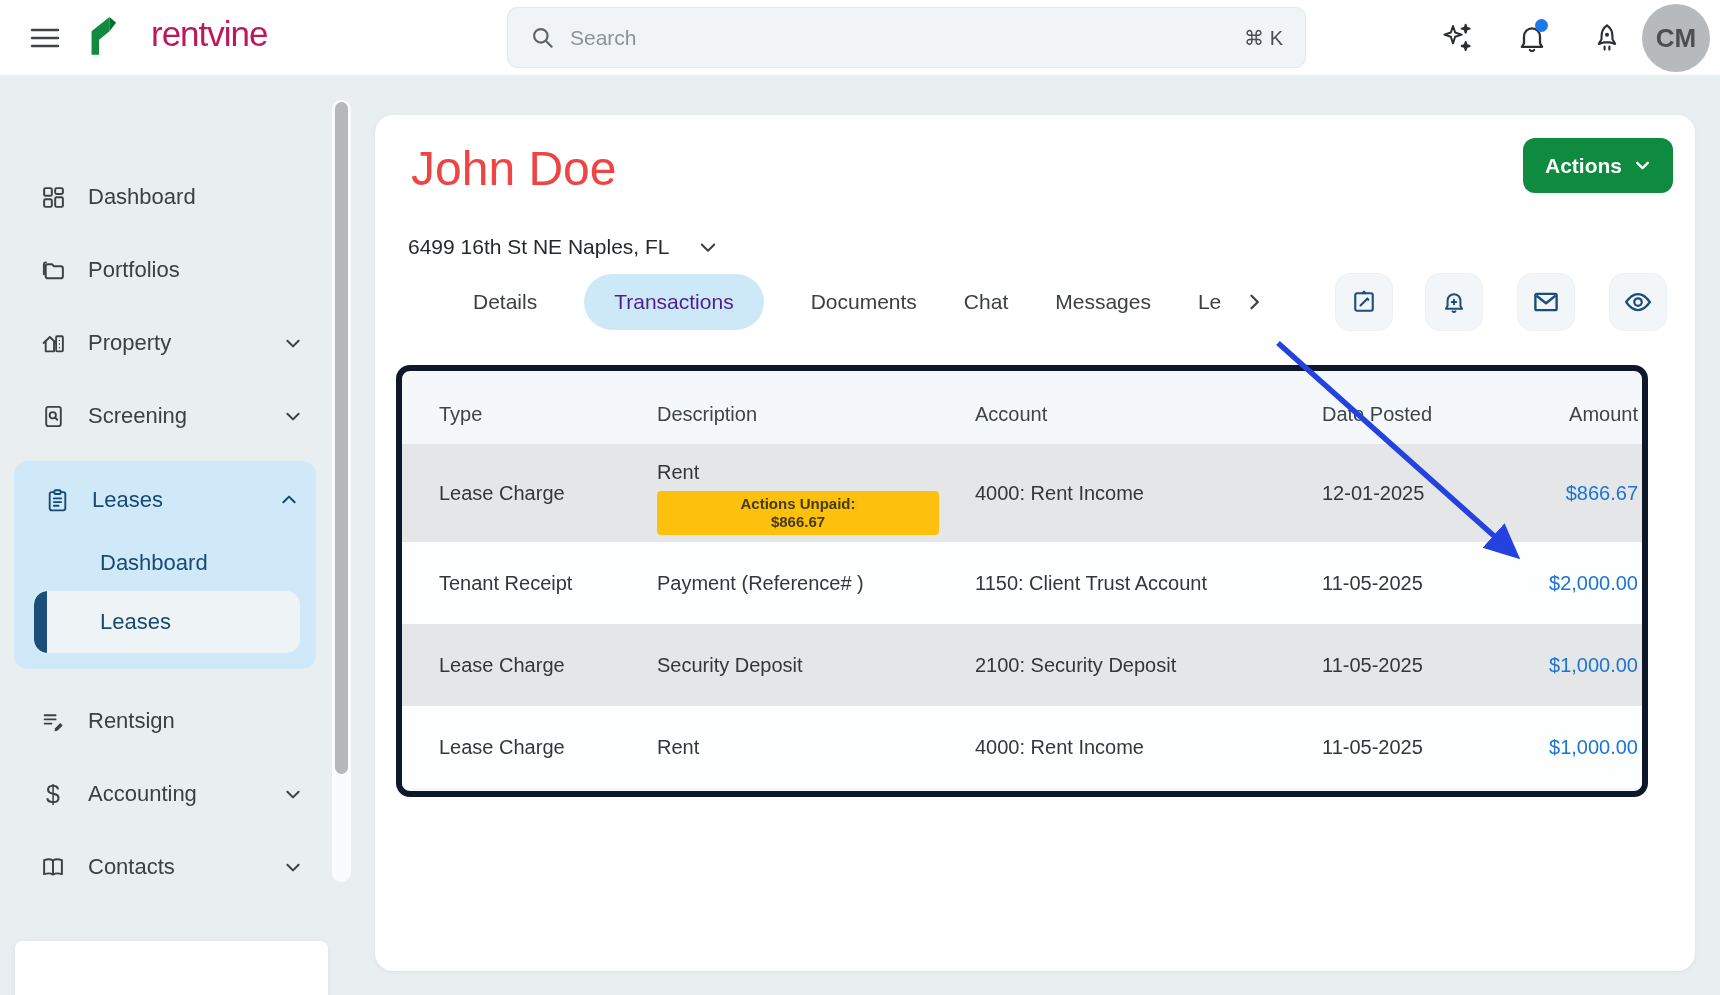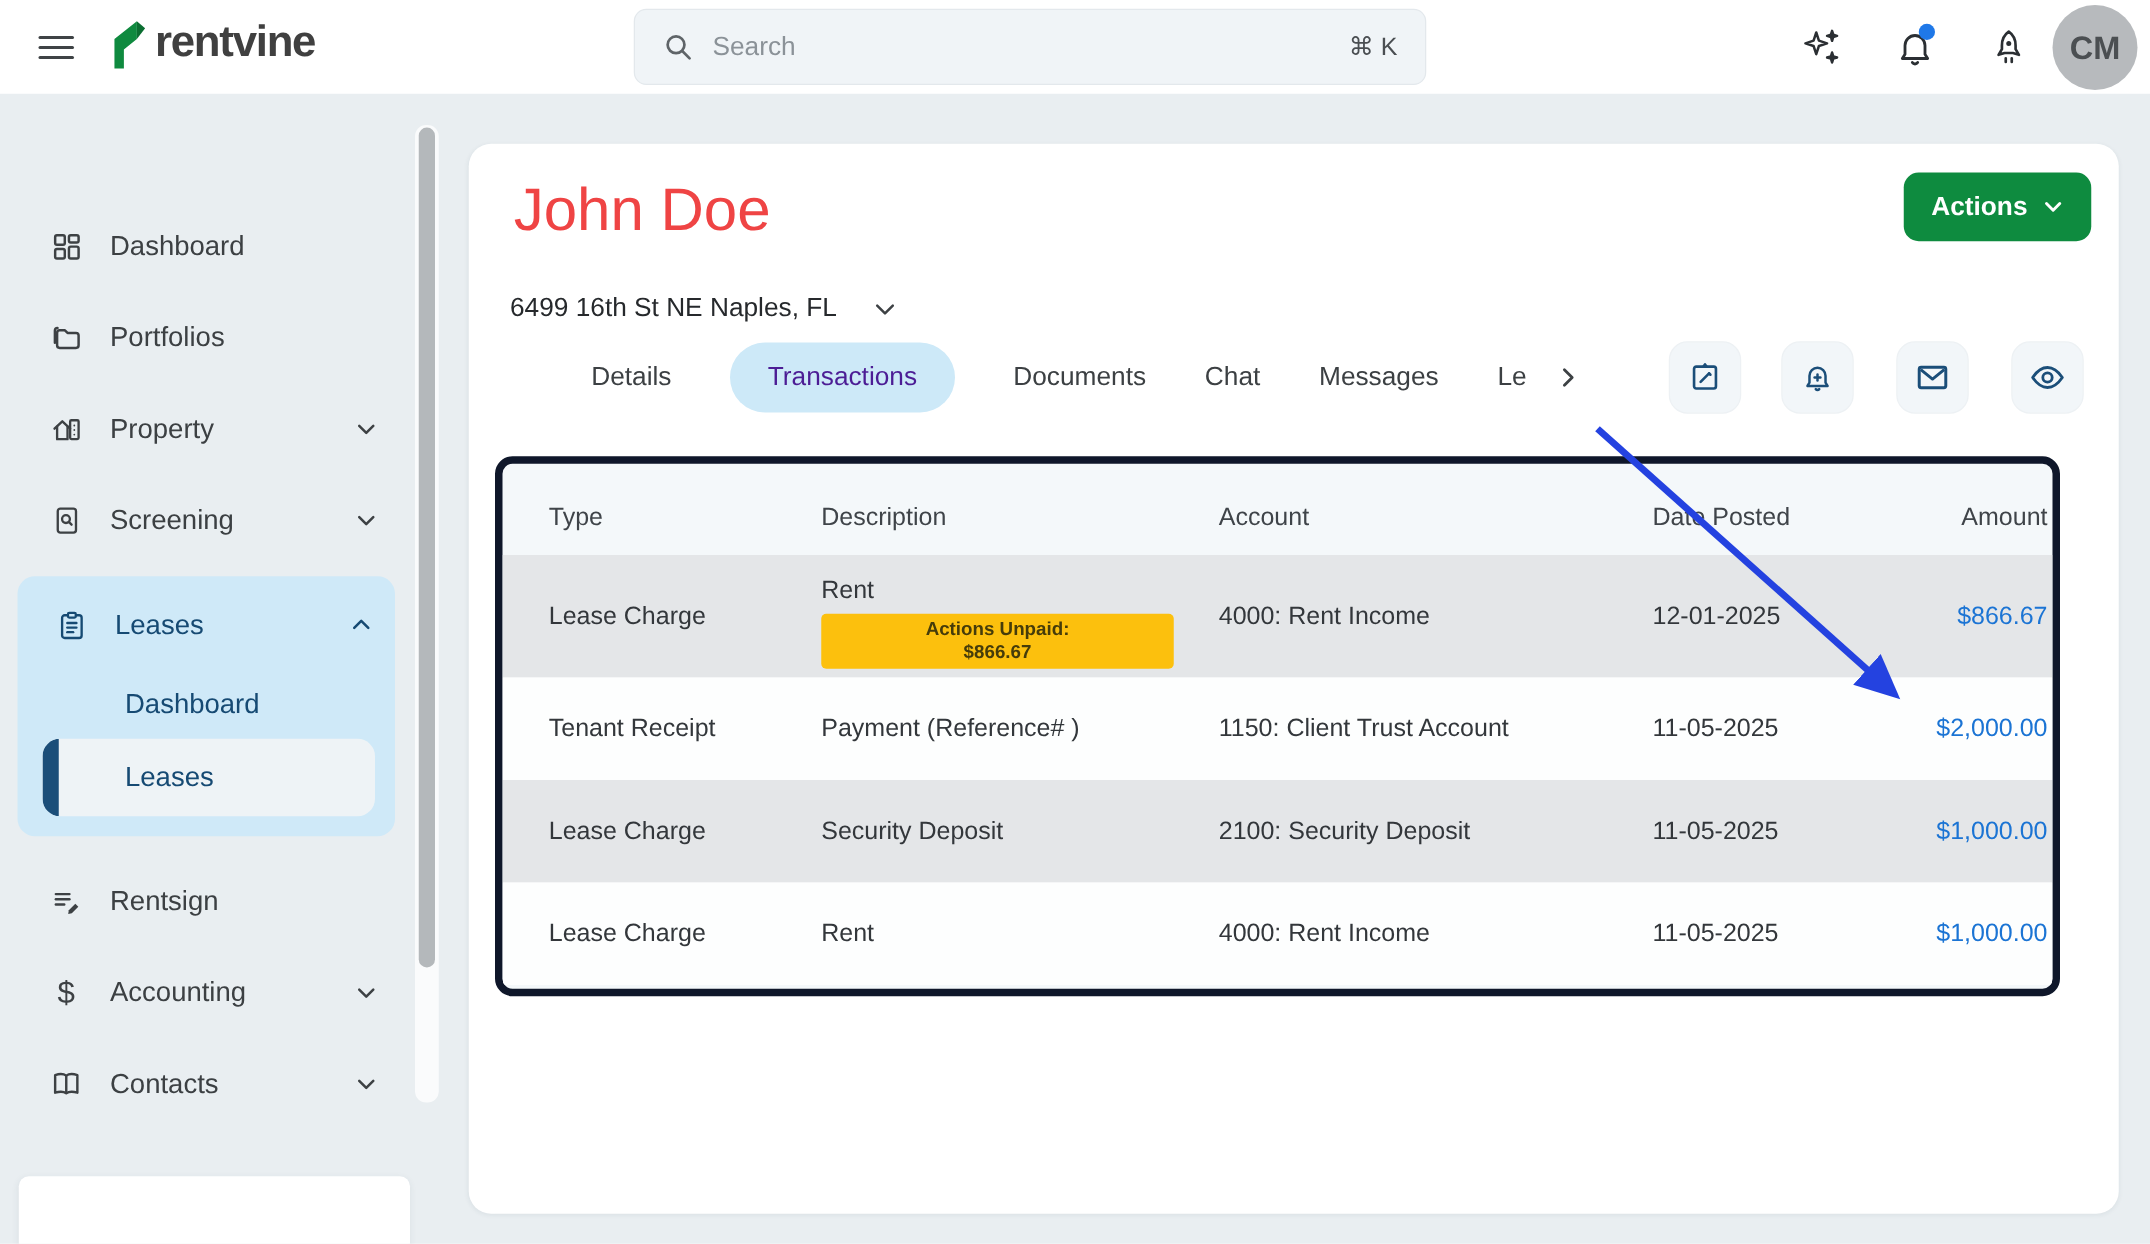--- a/index.html
+++ b/index.html
@@ -5,22 +5,22 @@
   * { margin:0; padding:0; box-sizing:border-box; }
   html,body { width:1720px; height:995px; overflow:hidden; }
   body {
     font-family:"Liberation Sans","DejaVu Sans",sans-serif;
     background:#e9eef1; color:#3c4043; position:relative;
   }
   
   .topbar { position:absolute; left:0; top:0; width:1720px; height:75px; background:#fff; z-index:5; }
   .hamburger { position:absolute; left:27px; top:22px; width:36px; height:32px; display:flex; align-items:center; justify-content:center; cursor:pointer; }
   .logo { position:absolute; left:84px; top:11px; display:flex; align-items:center; gap:6px; }
-  .logo-text { font-size:35px; font-weight:700; color:#404040; letter-spacing:-1px; }
-  .searchbar { position:absolute; left:507px; top:7px; width:634px; height:61px; background:#f0f4f7;
+  .logo-text { font-size:35px; font-weight:400; color:#be185d; letter-spacing:-1px;margin-left:27px; }
+  .searchbar { position:absolute; left:507px; top:7px; width:799px; height:61px; background:#f0f4f7;
     border:1px solid #e3e8ec; border-radius:10px; display:flex; align-items:center; padding:0 22px; gap:14px; }
   .searchbar input { flex:1; border:none; outline:none; background:transparent; font-size:21px; color:#3c4043;
     font-family:"Liberation Sans","DejaVu Sans",sans-serif; }
   .searchbar input::placeholder { color:#8b9298; }
   .kbd-shortcut { font-size:20px; color:#4a4e52; white-space:nowrap; }
   .tb-ic { position:absolute; top:21px; width:34px; height:34px; display:flex; align-items:center; justify-content:center; cursor:pointer; }
   .sparkles { left:1440px; } .bell { left:1515px; } .rocket { left:1590px; }
   .notif-dot { position:absolute; right:1px; top:-2px; width:13px; height:13px; border-radius:50%; background:#1f78e8; }
   .avatar { position:absolute; left:1642px; top:4px; width:68px; height:68px; border-radius:50%;
     background:#b7babd; color:#4b4f52; font-weight:700; font-size:26px;

